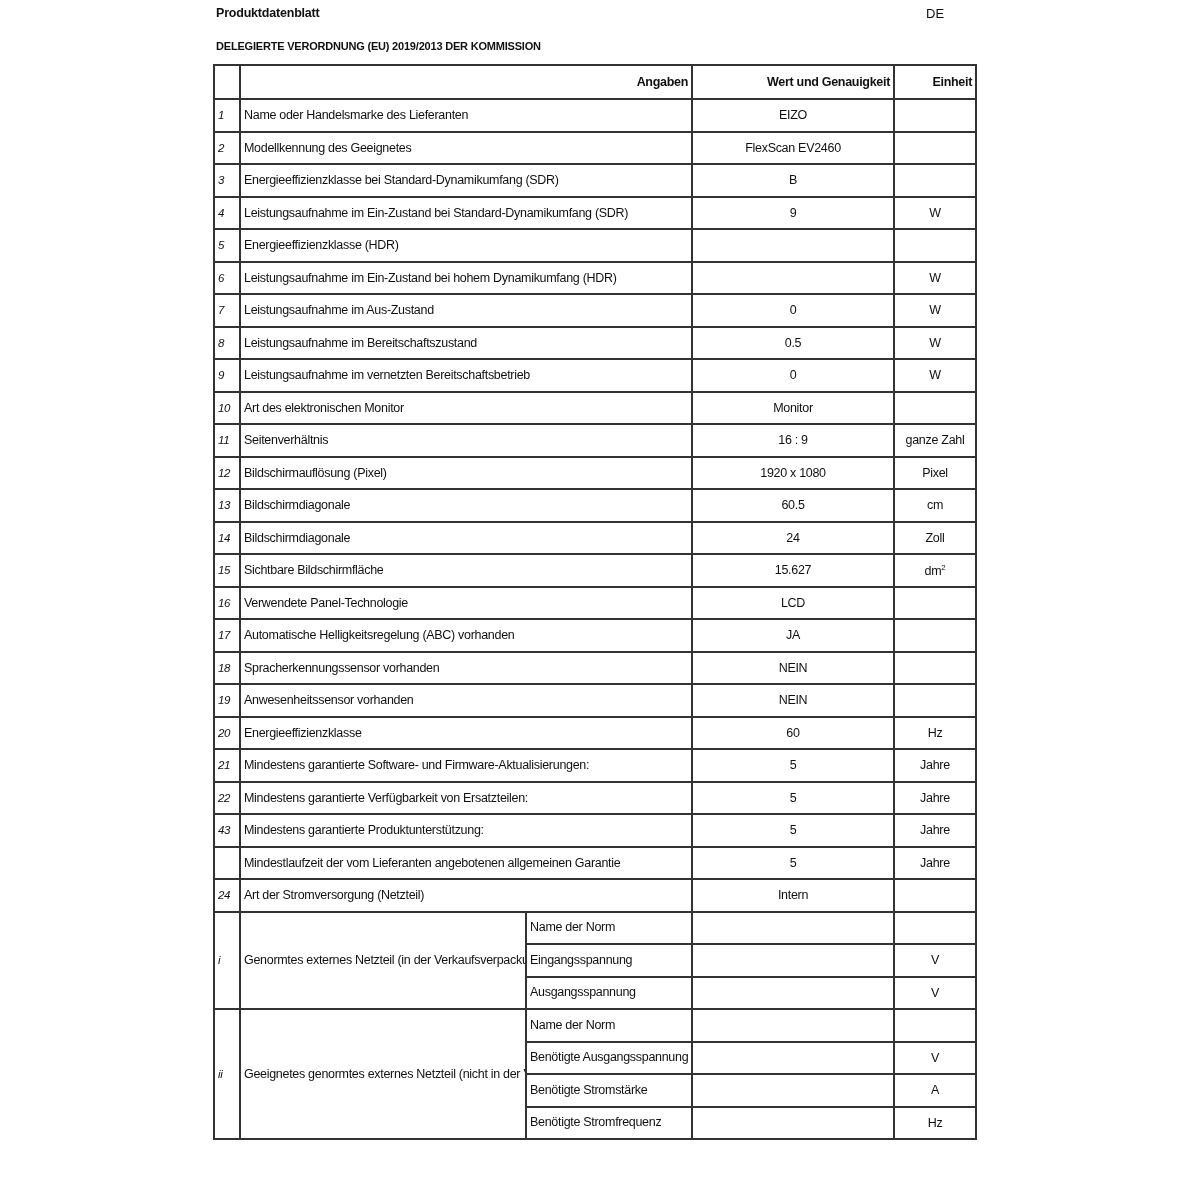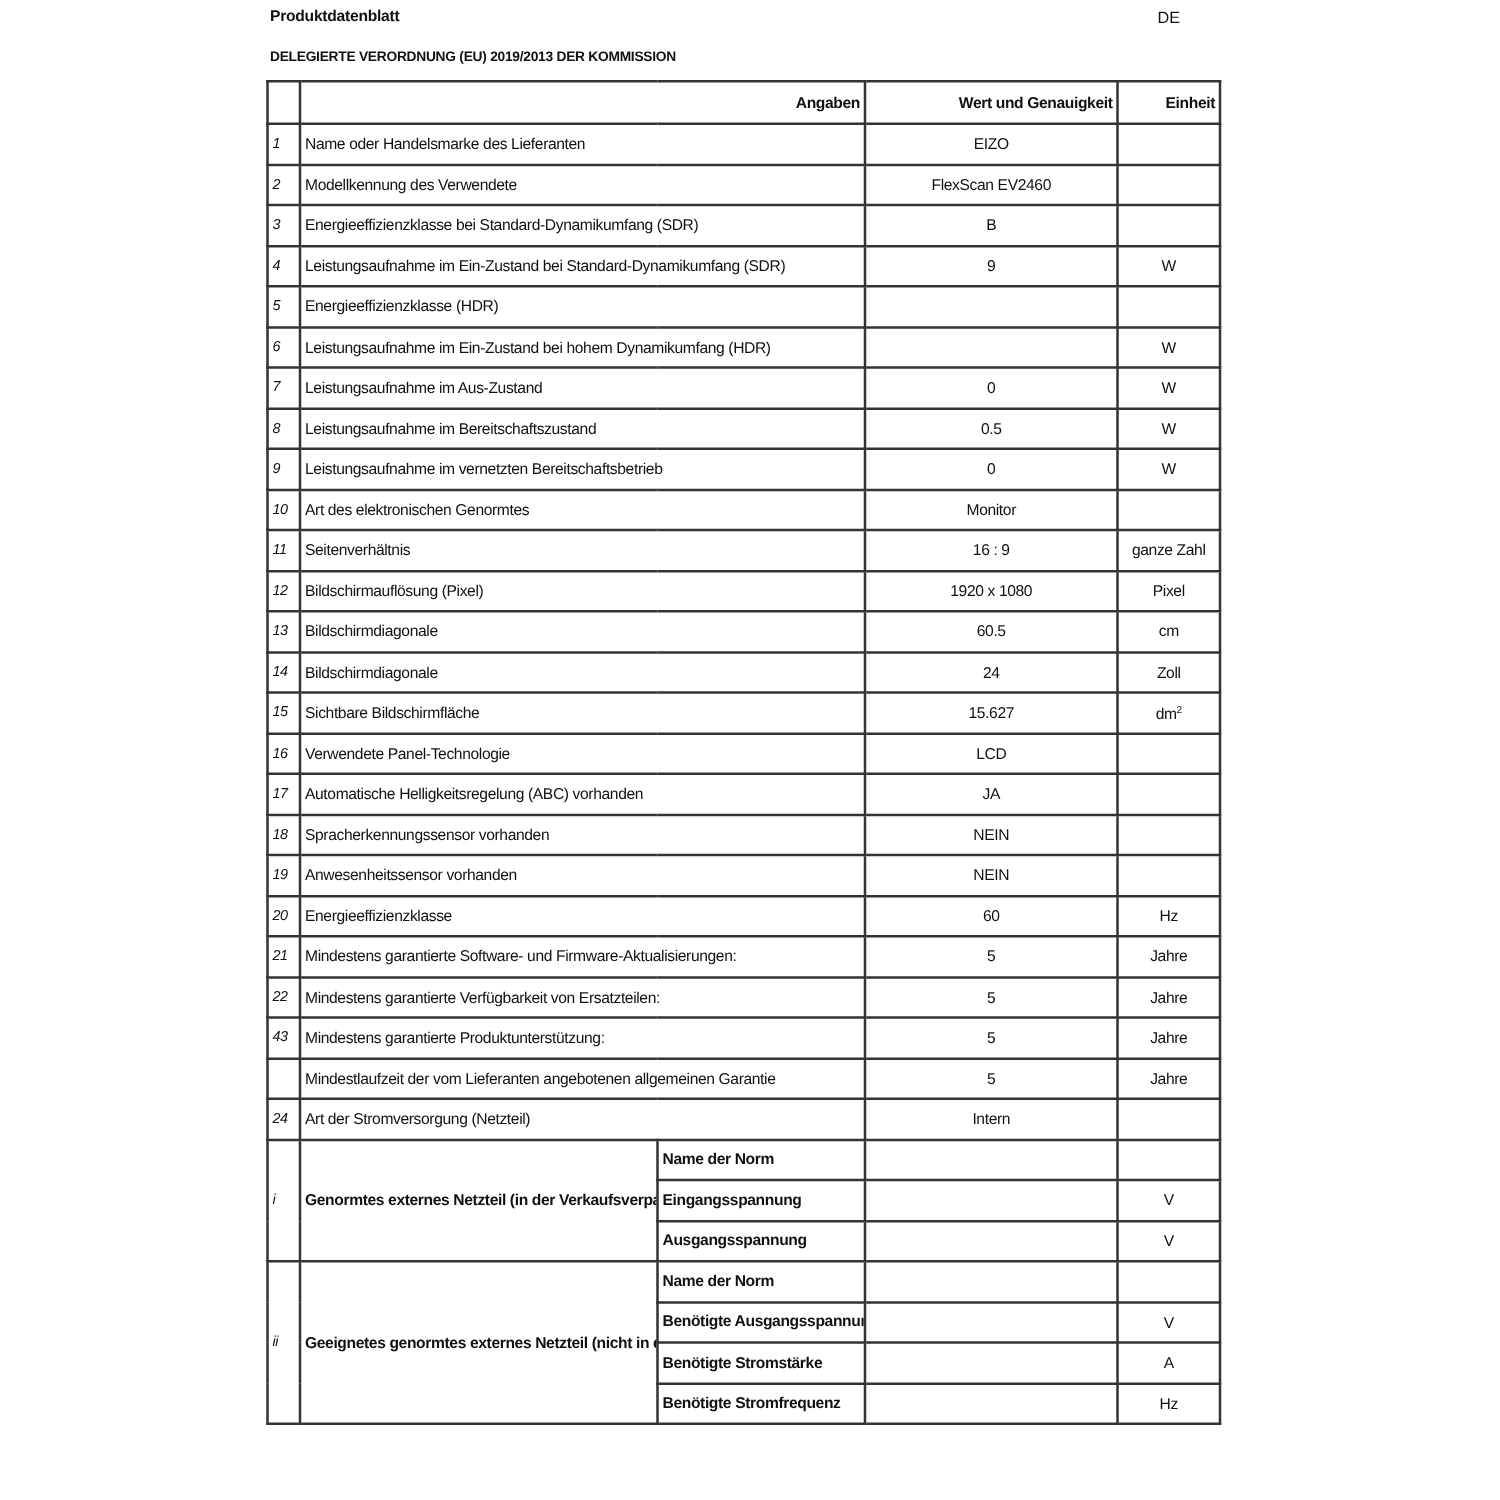--- a/index.html
+++ b/index.html
@@ -36,21 +36,21 @@
   }
   table.sheet th { font-weight: bold; text-align: right; height: 32px; }
   col.c-num { width: 26px; }
   col.c-a { width: 286px; }
   col.c-b { width: 166px; }
   col.c-val { width: 202px; }
   col.c-unit { width: 82px; }
   td.num { font-size: 11.5px; font-style: italic; padding-left: 3px; }
   td.center { text-align: center; }
   td.top { vertical-align: top; padding-top: 6px; }
-  td.wrap { white-space: normal; line-height: 17px; font-weight: bold; }
+  td.wrap { white-space: normal; line-height: 17px; }
   sup { font-size: 8px; }
 </style>
 </head>
 <body>
 
 <div class="doc-title">Produktdatenblatt</div>
 <div class="lang">DE</div>
 <div class="regulation">DELEGIERTE VERORDNUNG (EU) 2019/2013 DER KOMMISSION</div>
 
 <table class="sheet">
@@ -71,21 +71,21 @@
   </thead>
   <tbody id="tbody">
       <tr>
         <td class="num">1</td>
         <td colspan="2">Name oder Handelsmarke des Lieferanten</td>
         <td class="center">EIZO</td>
         <td class="center"><span></span></td>
       </tr>
       <tr>
         <td class="num">2</td>
-        <td colspan="2">Modellkennung des Verwendete</td>
+        <td colspan="2">Modellkennung des Geeignetes</td>
         <td class="center">FlexScan EV2460</td>
         <td class="center"><span></span></td>
       </tr>
       <tr>
         <td class="num">3</td>
         <td colspan="2">Energieeffizienzklasse bei Standard-Dynamikumfang (SDR)</td>
         <td class="center">B</td>
         <td class="center"><span></span></td>
       </tr>
       <tr>
@@ -119,21 +119,21 @@
         <td class="center"><span>W</span></td>
       </tr>
       <tr>
         <td class="num">9</td>
         <td colspan="2">Leistungsaufnahme im vernetzten Bereitschaftsbetrieb</td>
         <td class="center">0</td>
         <td class="center"><span>W</span></td>
       </tr>
       <tr>
         <td class="num">10</td>
-        <td colspan="2">Art des elektronischen Genormtes</td>
+        <td colspan="2">Art des elektronischen Monitor</td>
         <td class="center">Monitor</td>
         <td class="center"><span></span></td>
       </tr>
       <tr>
         <td class="num">11</td>
         <td colspan="2">Seitenverhältnis</td>
         <td class="center">16 : 9</td>
         <td class="center"><span>ganze Zahl</span></td>
       </tr>
       <tr>

